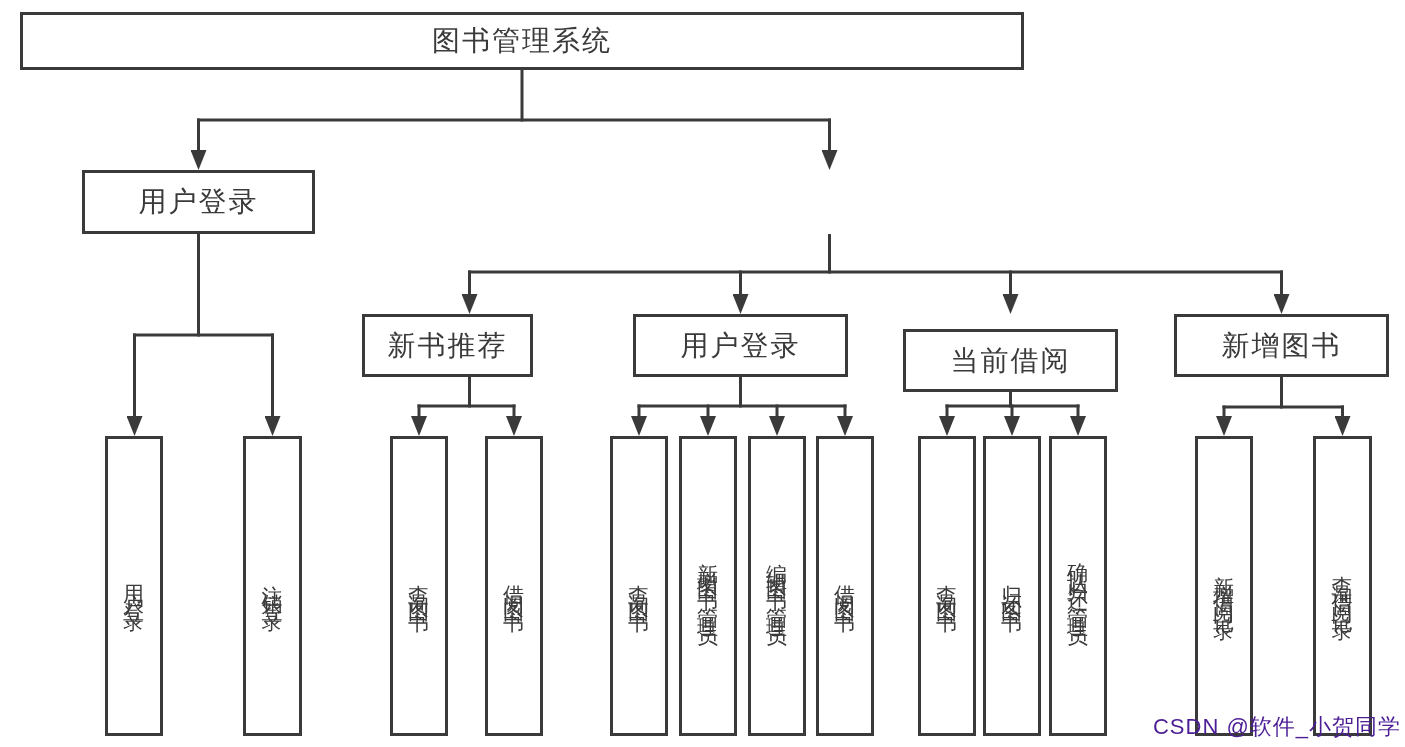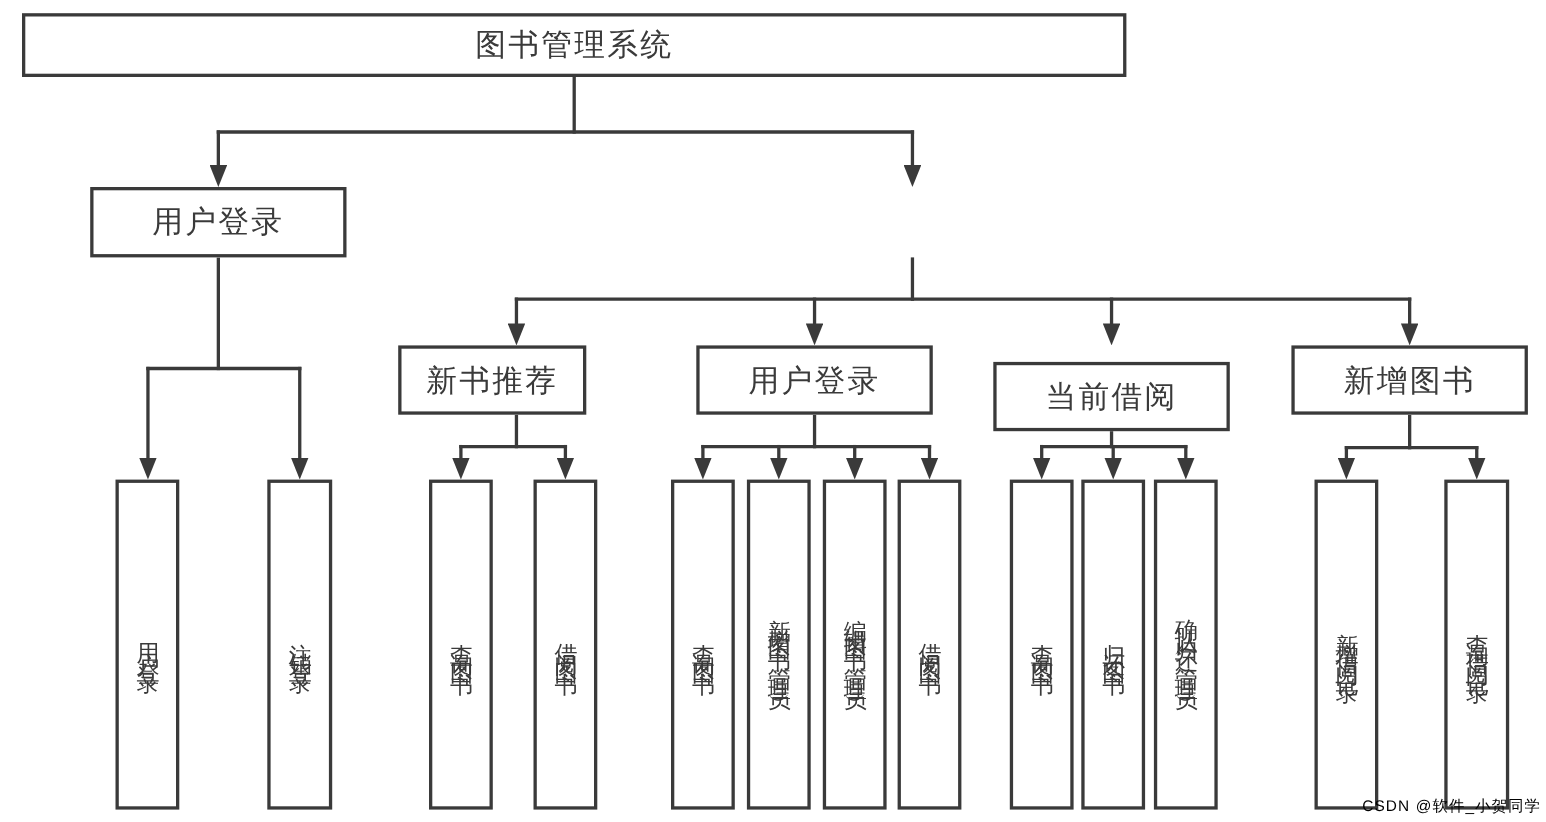--- a/index.html
+++ b/index.html
@@ -36,23 +36,23 @@
     text-orientation: mixed;
     font-size: 21px;
     letter-spacing: 9px;
     line-height: 1;
     white-space: nowrap;
   }
   .watermark {
     position: absolute;
     right: 4px;
     bottom: 5px;
-    font-size: 14px;
+    font-size: 22px;
     letter-spacing: 1px;
-    color: #000000;
+    color: #4c1d95;
     z-index: 5;
     white-space: nowrap;
   }
 </style>
 </head>
 <body>
 
 <div class="canvas">
 
   <svg class="connectors" viewBox="0 0 1405 747" xmlns="http://www.w3.org/2000/svg">

